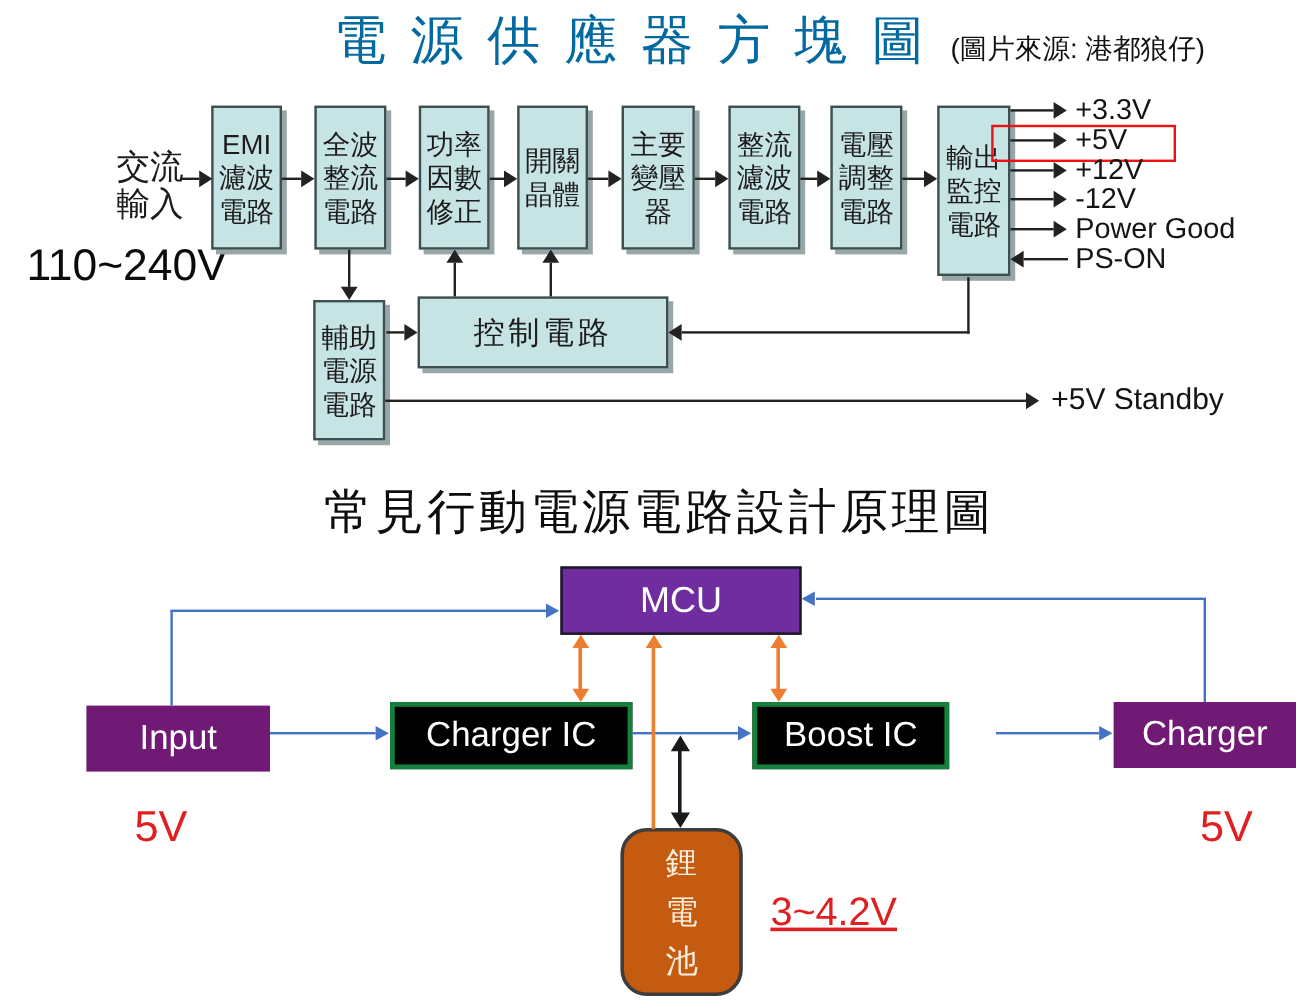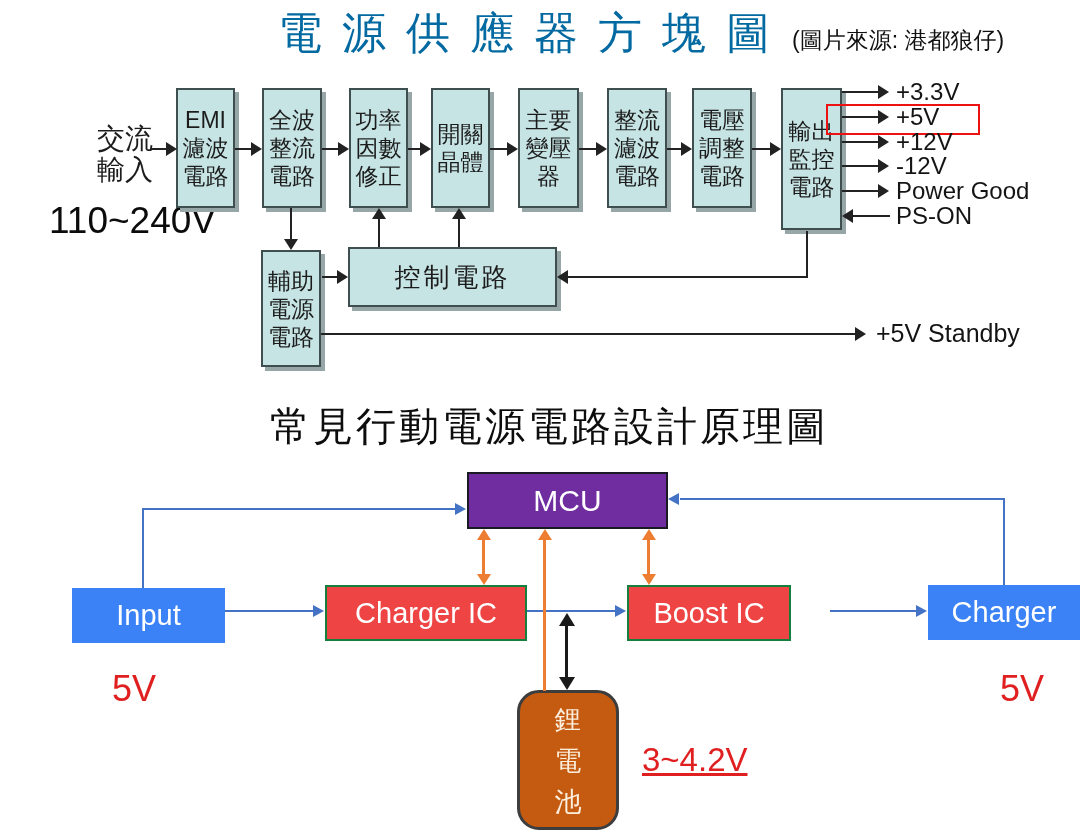--- a/index.html
+++ b/index.html
@@ -30,29 +30,29 @@
   .bh-r{border-top:6px solid transparent;border-bottom:6px solid transparent;border-left:11px solid #4472c4;}
   .bh-l{border-top:6px solid transparent;border-bottom:6px solid transparent;border-right:11px solid #4472c4;}
   .oh-u{border-left:7px solid transparent;border-right:7px solid transparent;border-bottom:11px solid #ed7d31;}
   .oh-d{border-left:7px solid transparent;border-right:7px solid transparent;border-top:11px solid #ed7d31;}
   .kh-u{border-left:8px solid transparent;border-right:8px solid transparent;border-bottom:13px solid #1a1a1a;}
   .kh-d{border-left:8px solid transparent;border-right:8px solid transparent;border-top:13px solid #1a1a1a;}
   
   .olabel{position:absolute;font-size:24px;color:#141414;white-space:nowrap;}
   .acin{position:absolute;left:95px;top:123px;width:60px;text-align:center;font-size:28px;
         line-height:31px;color:#1c1c1c;}
-  .vin{position:absolute;left:22px;top:200px;font-size:37px;color:#0b0b0b;margin-left:27px;}
+  .vin{position:absolute;left:22px;top:200px;font-size:37px;color:#0b0b0b;}
   .standby{position:absolute;left:876px;top:319px;font-size:25px;color:#141414;white-space:nowrap;}
   .hl5v{position:absolute;left:826px;top:104px;width:150px;height:27px;border:2px solid #ee1111;}
   
   .bbox{position:absolute;box-sizing:border-box;display:flex;justify-content:center;align-items:center;
         color:#ffffff;font-size:29px;}
   .mcu{background:#6f2da0;border:2px solid #1a1a24;font-size:30px;}
-  .red{background:#3b82f6;}
-  .blue{background:#ef4444;border:2px solid #15803d;justify-content:center;}
+  .red{background:#701a75;}
+  .blue{background:#000000;border:4px solid #15803d;justify-content:center;}
   .batt{position:absolute;box-sizing:border-box;background:#c55a11;border:3px solid #3d3d3d;
         border-radius:22px;display:flex;flex-direction:column;justify-content:center;align-items:center;
         color:#fbeedc;font-size:27px;line-height:41px;font-family:"DejaVu Serif",serif;}
   .rlabel{position:absolute;color:#e02020;font-size:36px;white-space:nowrap;}
   .rlabel2{position:absolute;color:#e02020;font-size:33px;white-space:nowrap;text-decoration:underline;}
 </style>
 </head>
 <body>
 
 <div class="stage">

